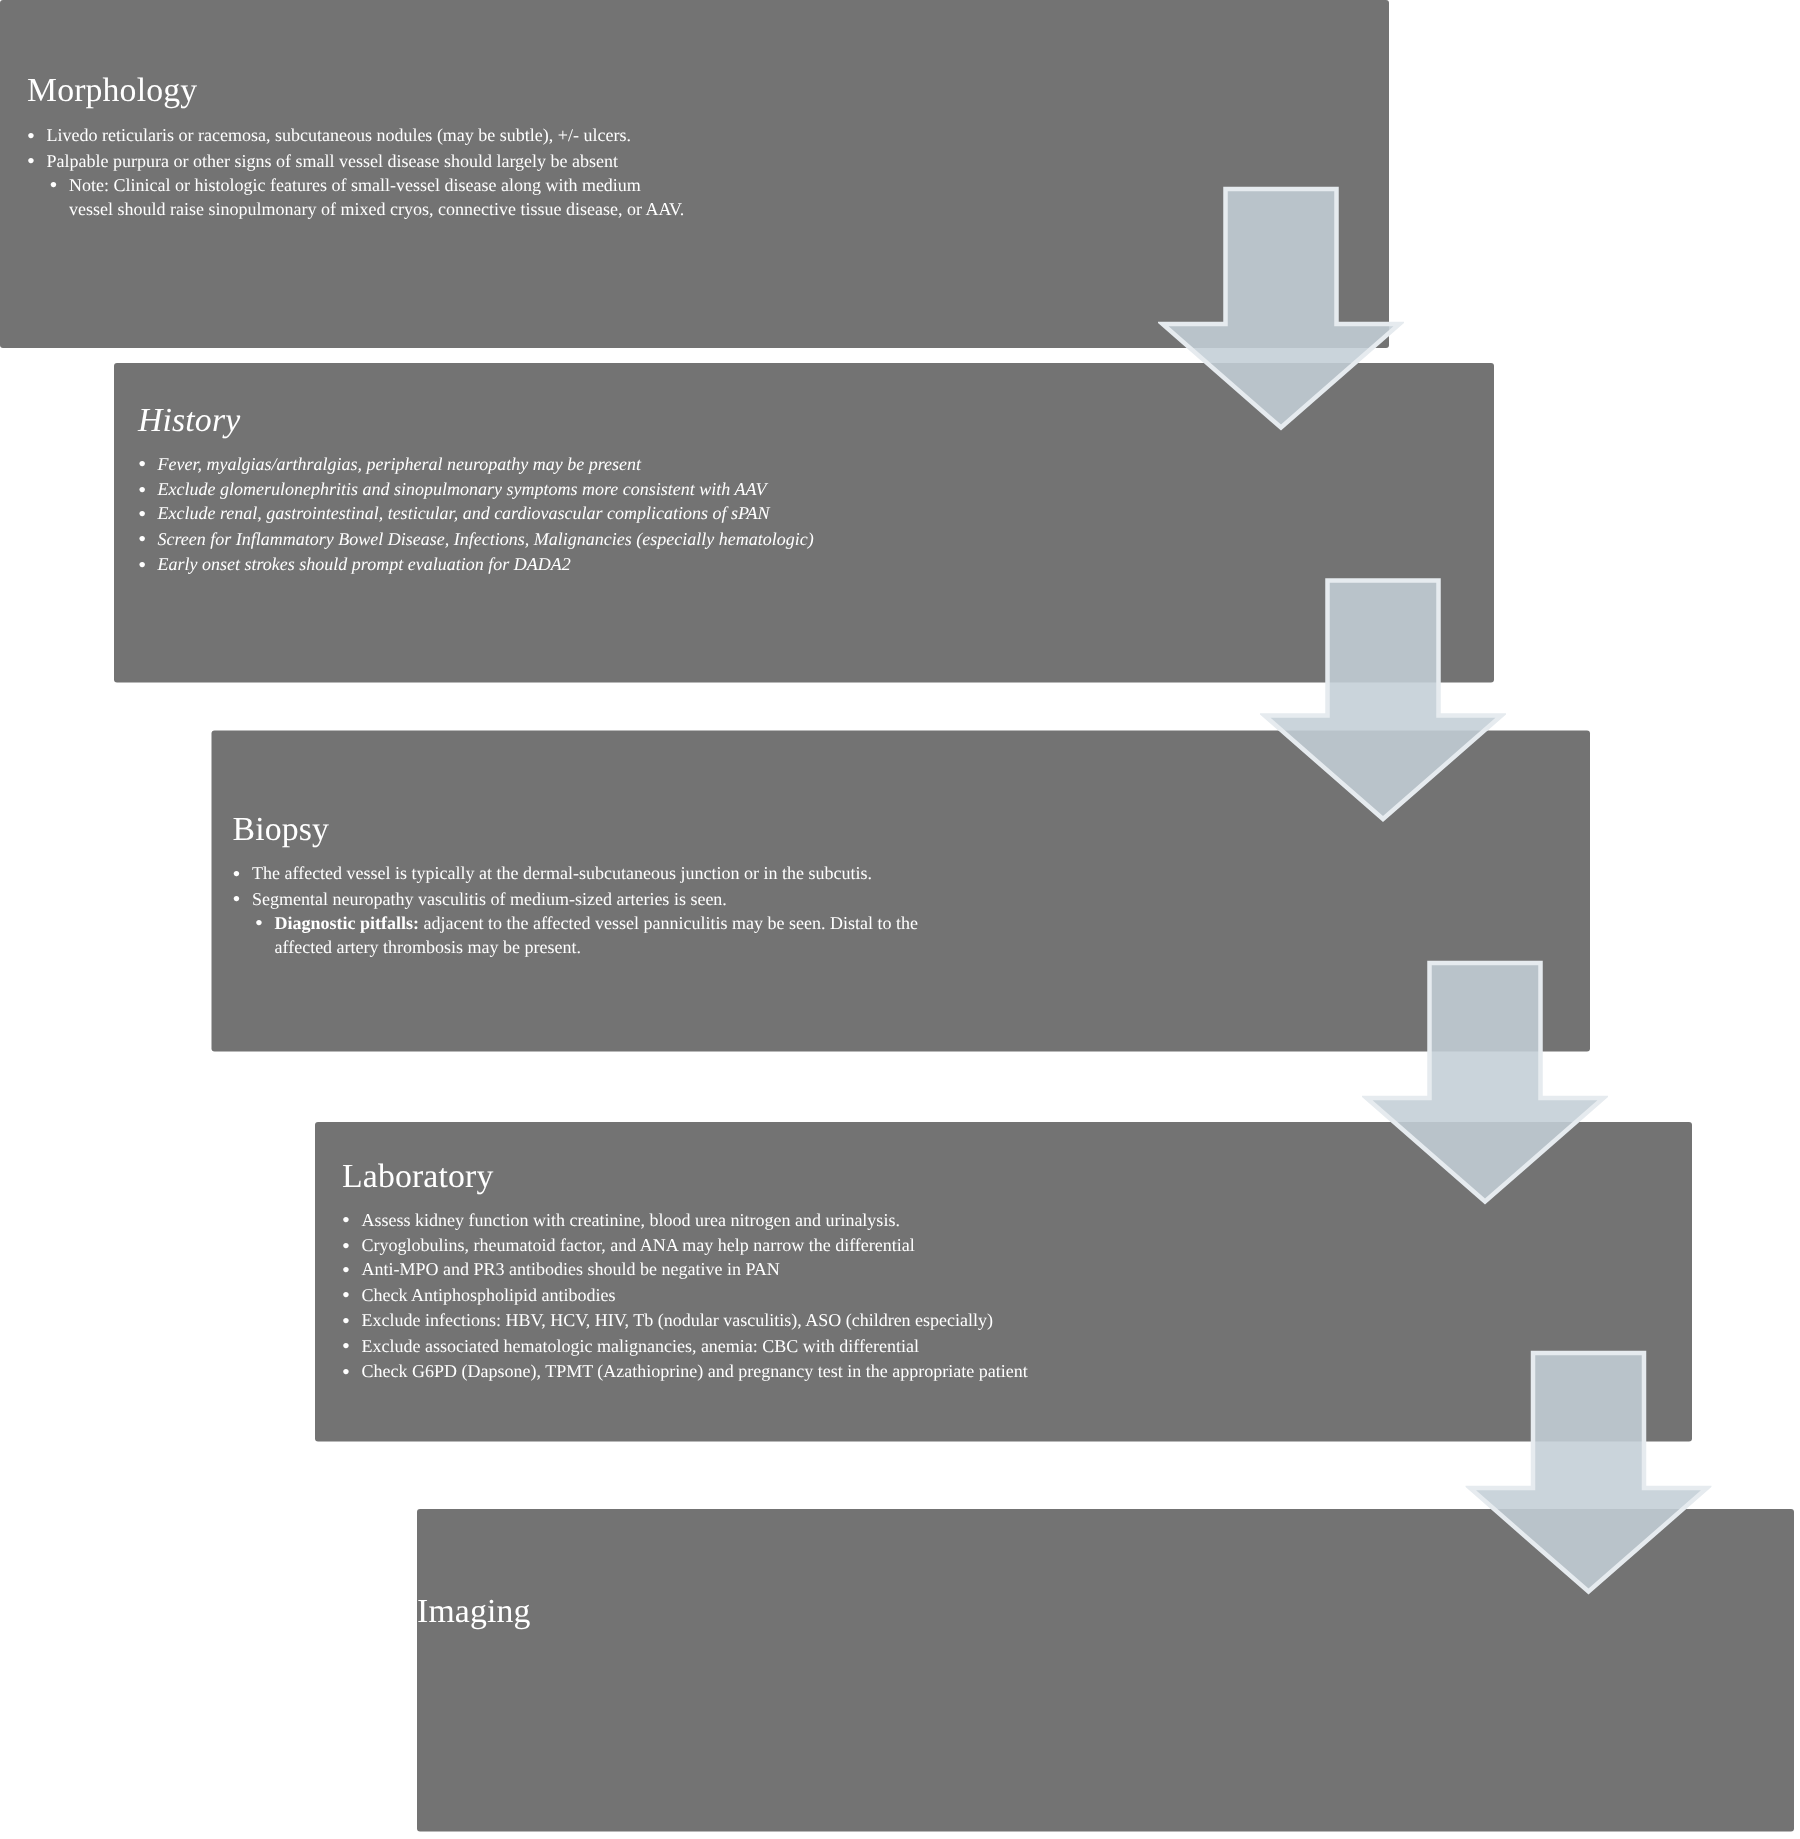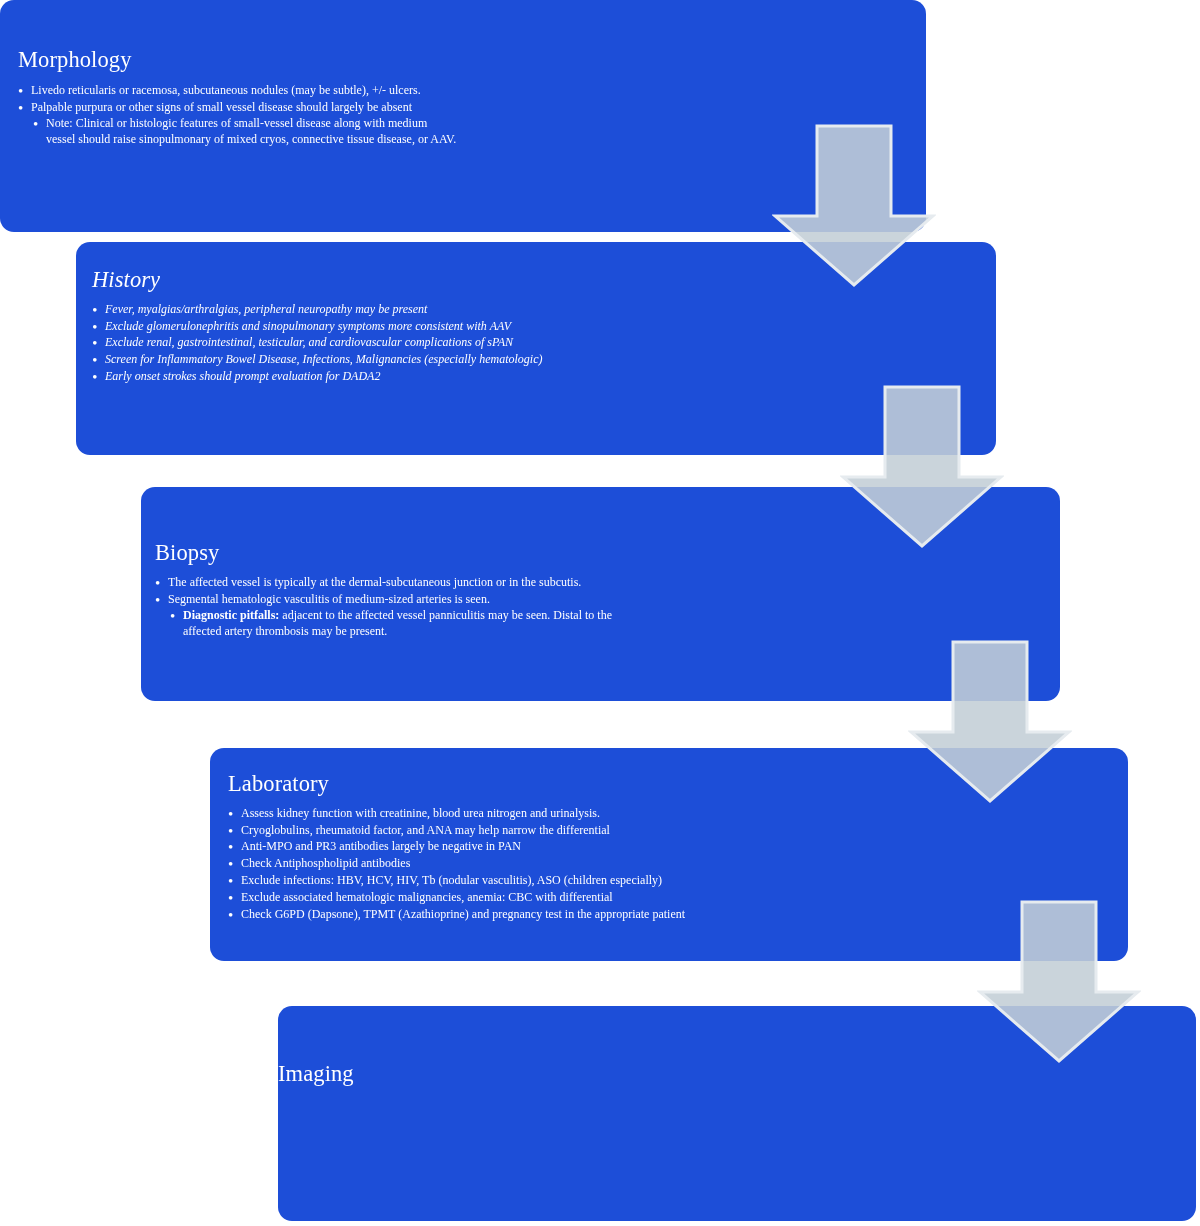--- a/index.html
+++ b/index.html
@@ -14,22 +14,22 @@
   }
   #canvas {
     position: relative;
     width: 1200px; height: 1226px;
     background: #ffffff;
   }
 
   
   .flow-box {
     position: absolute;
-    background: #1d4ed8;
-    border-radius: 14px;
+    background: #737373;
+    border-radius: 2px;
     color: #ffffff;
     z-index: 2;
   }
   .box-inner {
     padding: 0;
   }
   .box-title {
     font-size: 22.5px;
     line-height: 1.1;
     font-weight: normal;
@@ -133,40 +133,40 @@
     <svg width="164" height="164" viewBox="0 0 164 164" aria-hidden="true">
       <polygon points="45,2 119,2 119,92 161,92 82,161 3,92 45,92" fill="#c3ced6" fill-opacity="0.88" stroke="#e6ebef" stroke-width="3"></polygon>
     </svg>
   </div>
 
   <div class="flow-box" id="box-biopsy">
     <div class="box-inner">
       <div class="box-title">Biopsy</div>
       <ul class="bullets">
         <li>The affected vessel is typically at the dermal-subcutaneous junction or in the subcutis.</li>
-        <li>Segmental hematologic vasculitis of medium-sized arteries is seen.</li>
+        <li>Segmental neuropathy vasculitis of medium-sized arteries is seen.</li>
         <li class="indent"><span class="lead">Diagnostic pitfalls:</span><span> adjacent to the affected vessel panniculitis may be seen. Distal to the
 affected artery thrombosis may be present.</span></li>
       </ul>
     </div>
   </div>
 
   <div class="arrow" id="arrow-3">
     <svg width="164" height="164" viewBox="0 0 164 164" aria-hidden="true">
       <polygon points="45,2 119,2 119,92 161,92 82,161 3,92 45,92" fill="#c3ced6" fill-opacity="0.88" stroke="#e6ebef" stroke-width="3"></polygon>
     </svg>
   </div>
 
   <div class="flow-box" id="box-laboratory">
     <div class="box-inner">
       <div class="box-title">Laboratory</div>
       <ul class="bullets">
         <li>Assess kidney function with creatinine, blood urea nitrogen and urinalysis.</li>
         <li>Cryoglobulins, rheumatoid factor, and ANA may help narrow the differential</li>
-        <li>Anti-MPO and PR3 antibodies largely be negative in PAN</li>
+        <li>Anti-MPO and PR3 antibodies should be negative in PAN</li>
         <li>Check Antiphospholipid antibodies</li>
         <li>Exclude infections: HBV, HCV, HIV, Tb (nodular vasculitis), ASO (children especially)</li>
         <li>Exclude associated hematologic malignancies, anemia: CBC with differential</li>
         <li>Check G6PD (Dapsone), TPMT (Azathioprine) and pregnancy test in the appropriate patient</li>
       </ul>
     </div>
   </div>
 
   <div class="arrow" id="arrow-4">
     <svg width="164" height="164" viewBox="0 0 164 164" aria-hidden="true">

